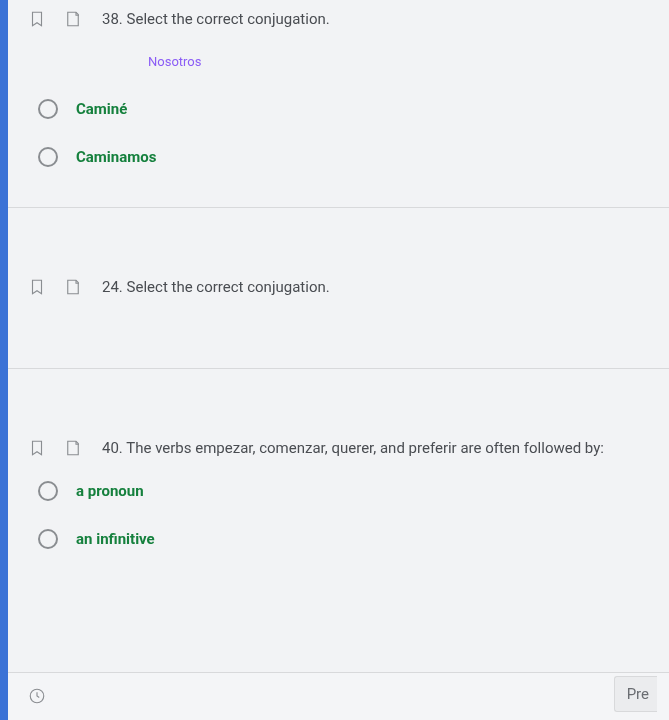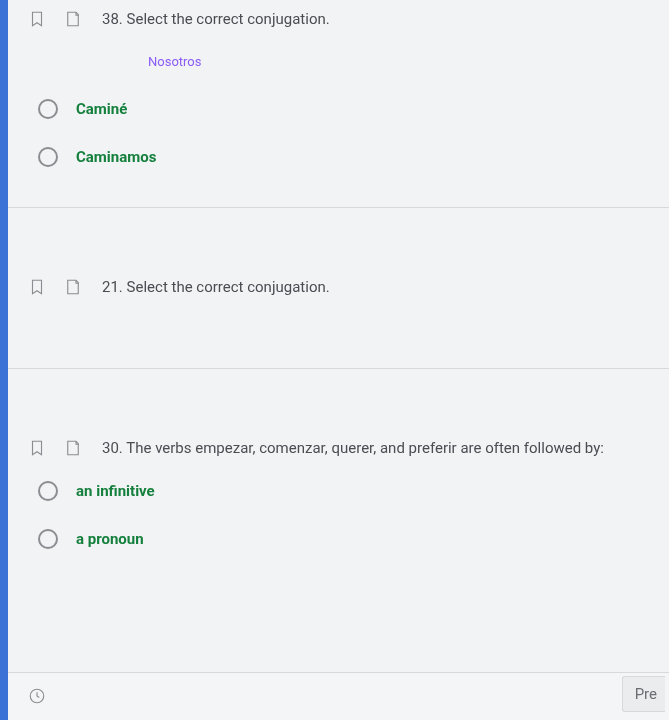--- a/index.html
+++ b/index.html
@@ -92,21 +92,21 @@
       border-top: 1px solid #d8d9db;
     }
     .clock-icon {
       width: 20px;
       height: 20px;
       color: #8a8d91;
     }
     .clock-icon svg { width: 18px; height: 18px; stroke: currentColor; fill: none; stroke-width: 1.5; }
     .pre-btn {
       position: absolute;
-      right: 4px;
+      right: 12px;
       bottom: 8px;
       padding: 8px 8px 8px 12px;
       background: #ebecee;
       border: 1px solid #d8d9db;
       border-right: none;
       color: #6a6d72;
       font-size: 15px;
       border-radius: 3px 0 0 3px;
     }
   </style>
@@ -155,21 +155,21 @@
             <path d="M6 3h12v18l-6-4-6 4V3z"></path>
           </svg>
       </span>
       <span class="icon-btn">
         <svg viewBox="0 0 24 24">
             <path d="M5 3h11l3 3v15H5V3z"></path>
             <path d="M16 3v4h4"></path>
           </svg>
       </span>
       <span class="question-text">
-        <span>21.</span>
+        <span>24.</span>
         <span>Select the correct conjugation.</span>
       </span>
     </div>
     <div class="options">
     </div>
   </div>
 
   <div class="question-block spacer-above" style="padding-bottom:10px">
     <div class="question-header">
       <span class="icon-btn">
@@ -177,32 +177,32 @@
             <path d="M6 3h12v18l-6-4-6 4V3z"></path>
           </svg>
       </span>
       <span class="icon-btn">
         <svg viewBox="0 0 24 24">
             <path d="M5 3h11l3 3v15H5V3z"></path>
             <path d="M16 3v4h4"></path>
           </svg>
       </span>
       <span class="question-text">
-        <span>30.</span>
+        <span>40.</span>
         <span>The verbs empezar, comenzar, querer, and preferir are often followed by:</span>
       </span>
     </div>
     <div class="options" style="padding-top:22px">
       <div class="option-row">
         <span class="radio"></span>
+        <span class="option-label">a pronoun</span>
+      </div>
+      <div class="option-row">
+        <span class="radio"></span>
         <span class="option-label">an infinitive</span>
-      </div>
-      <div class="option-row">
-        <span class="radio"></span>
-        <span class="option-label">a pronoun</span>
       </div>
     </div>
   </div>
 
 </div>
 
 <div class="footer">
   <span class="clock-icon">
     <svg viewBox="0 0 24 24">
         <circle cx="12" cy="12" r="9"></circle>

